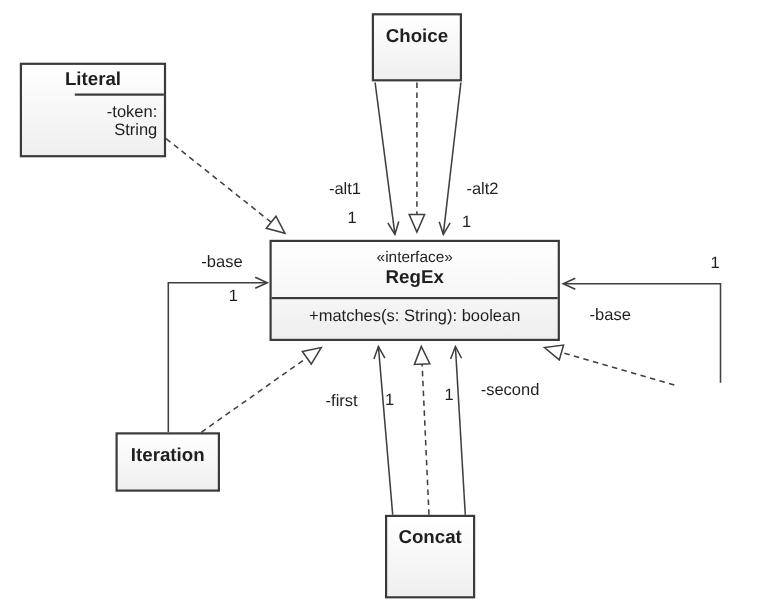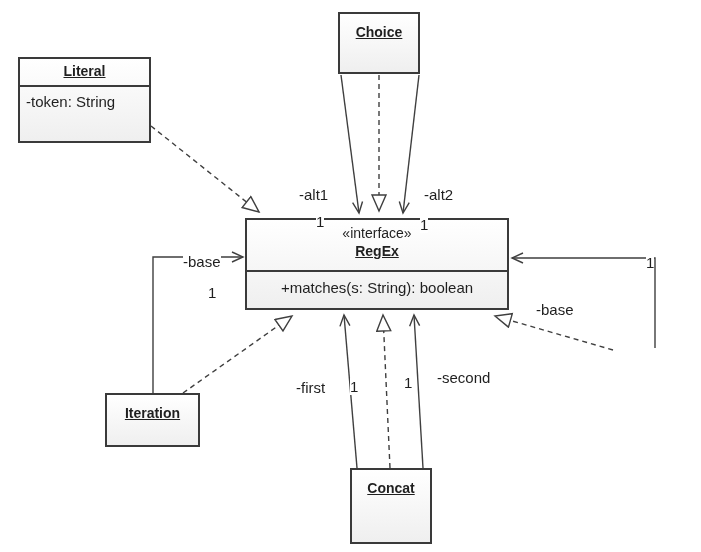--- a/index.html
+++ b/index.html
@@ -6,29 +6,29 @@
   html,body { background:#ffffff; }
   .canvas {
     position:relative; width:701px; height:552px; background:#ffffff;
     font-family:"Liberation Sans", sans-serif; color:#1f1f1f; overflow:hidden;
   }
   .edges { position:absolute; left:0; top:0; }
   .uml-class {
     position:absolute; border:2px solid #3a3a3a;
     background:linear-gradient(#ffffff,#efefef); text-align:center;
   }
-  .cls-name { font-weight:bold; font-size:14px; line-height:19px;text-decoration:underline; }
+  .cls-name { font-weight:bold; font-size:17px; line-height:19px; }
   .name-only .cls-name { padding-top:9px; }
   .lit-name { padding-top:3px; height:26px; }
   .compartment { border-top:2px solid #3a3a3a; }
-  .attr { font-size:15px; text-align:left; padding:6px 6px; }
+  .attr { font-size:15px; text-align:right; padding:6px 6px;margin-left:48px; }
   .stereo-comp { height:50px; }
   .stereotype { font-size:14px; line-height:17px; padding-top:5px; font-weight:normal; }
   .op { font-size:15px; padding:7px 4px; text-align:center; white-space:nowrap; }
-  .edge-label { position:absolute; font-size:15px; white-space:nowrap; background:#ffffff; line-height:17px;margin-top:23px; }
+  .edge-label { position:absolute; font-size:15px; white-space:nowrap; background:#ffffff; line-height:17px; }
 </style>
 </head>
 <body>
 
 <div class="canvas">
 
   <svg class="edges" width="701" height="552" viewBox="0 0 701 552">
     <defs>
       <marker id="mOpen" markerWidth="16" markerHeight="16" refX="13" refY="7" orient="auto" markerUnits="userSpaceOnUse">
         <path d="M2,2 L13,7 L2,12" fill="none" stroke="#3f3f3f" stroke-width="1.4"></path>

